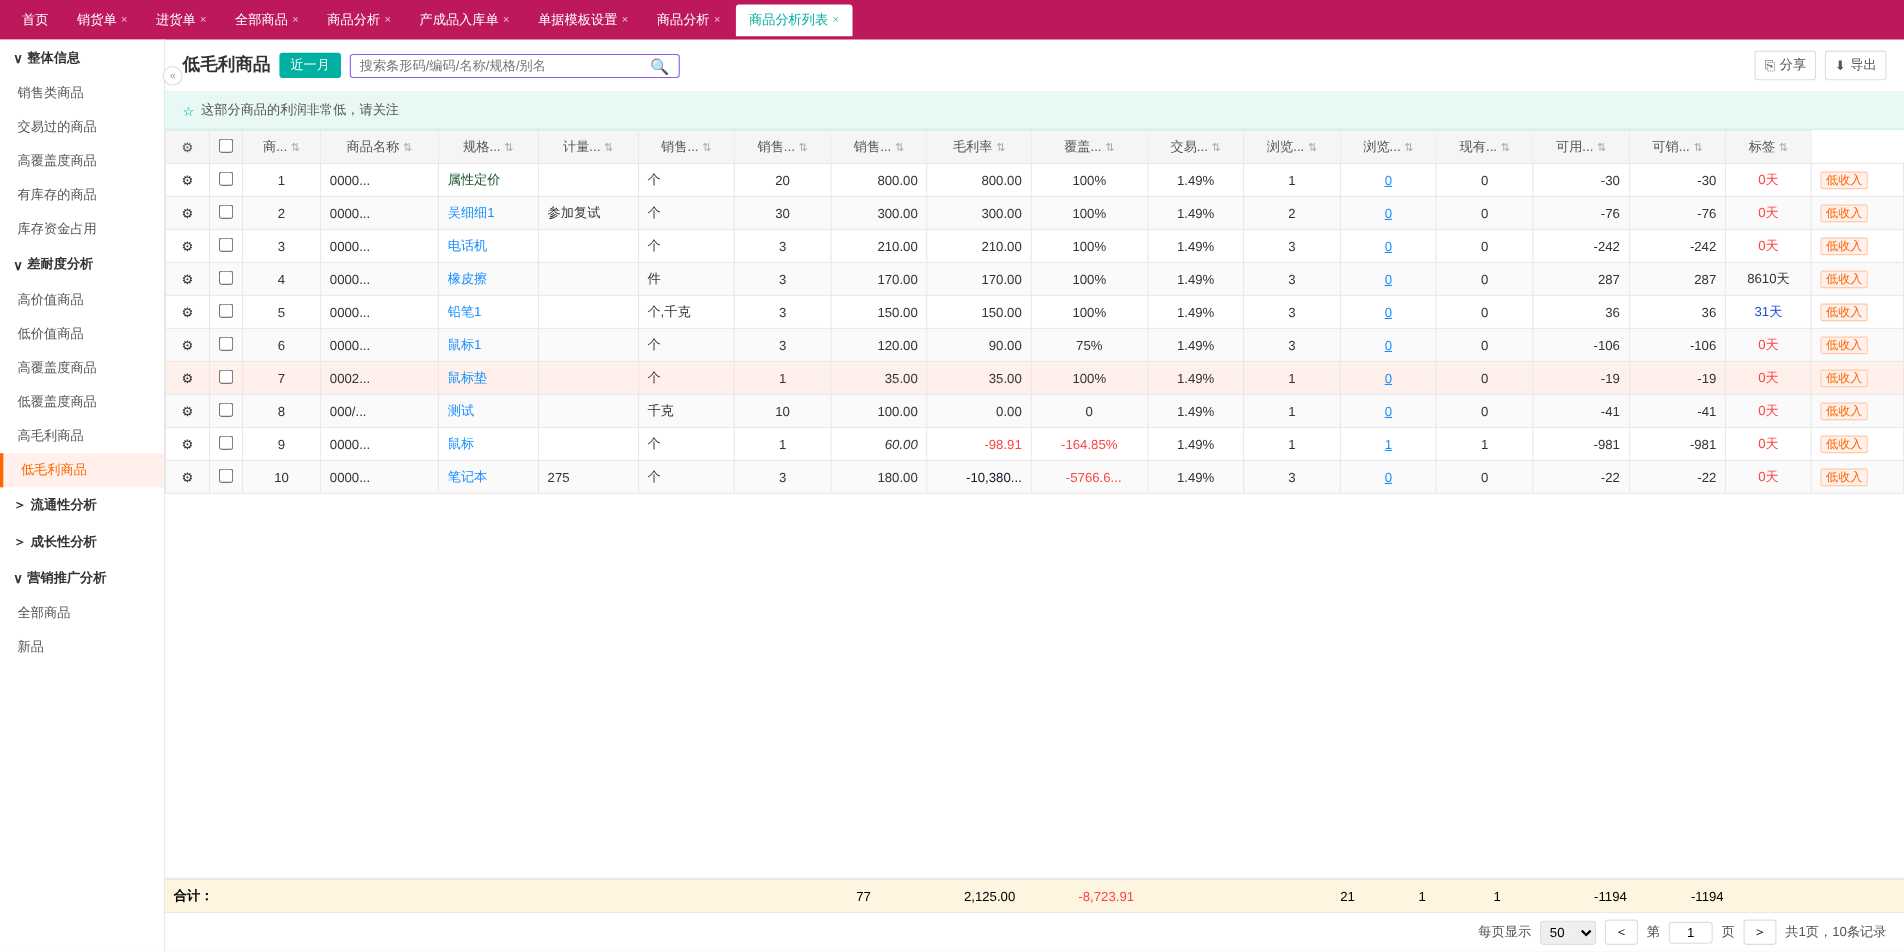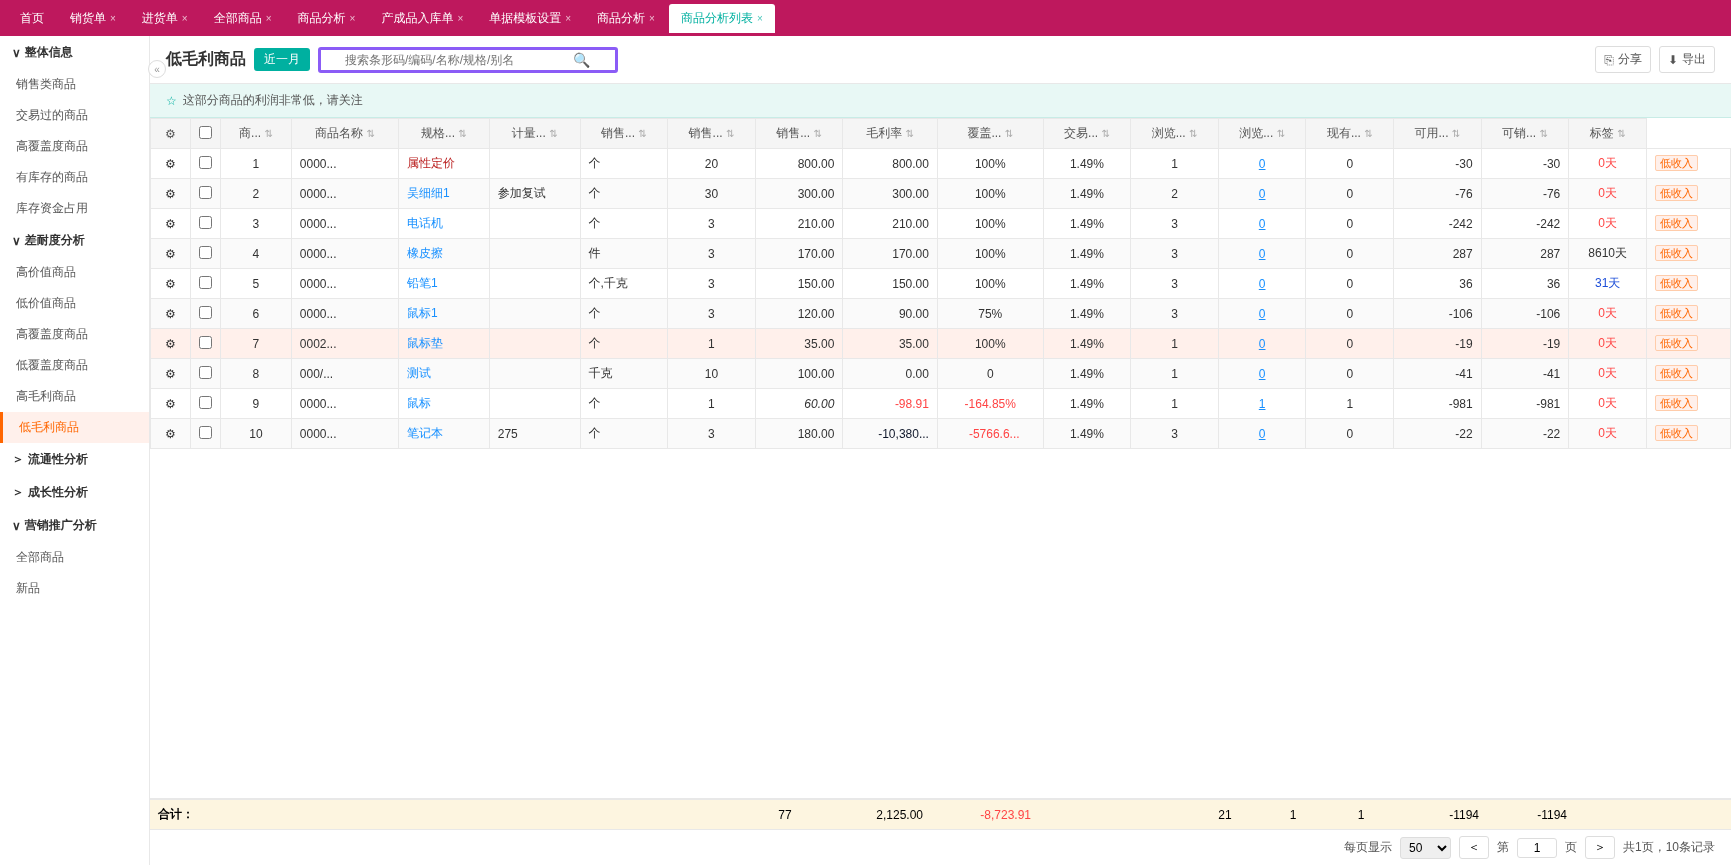--- a/index.html
+++ b/index.html
@@ -85,23 +85,23 @@
       color: #fff;
       border: none;
       padding: 3px 10px;
       border-radius: 3px;
       cursor: pointer;
       font-size: 12px;
     }
     .search-box {
       display: flex;
       align-items: center;
-      border: 3px solid #8b5cf6;
+      border: 1px solid #8b5cf6;
       border-radius: 3px;
-      padding: 2px 24px;
+      padding: 2px 8px;
       flex: 1;
       max-width: 300px;
     }
     .search-box input {
       border: none;
       outline: none;
       font-size: 12px;
       width: 100%;
       color: #999;
     }
@@ -375,21 +375,21 @@
             <th>可销... <span style="color:#aaa;font-size:10px;">⇅</span></th>
             <th>标签 <span style="color:#aaa;font-size:10px;">⇅</span></th>
           </tr>
         </thead>
         <tbody id="table-body">
         <tr>
       <td class="col-settings">⚙</td>
       <td class="col-check"><input type="checkbox" style=""></td>
       <td style="text-align:center;">1</td>
       <td>0000...</td>
-      <td style="color:#b91c1c;cursor:pointer;">属性定价</td>
+      <td style="color:#14532d;cursor:pointer;">属性定价</td>
       <td></td>
       <td>个</td>
       <td style="text-align:center;">20</td>
       <td style="text-align:right;">800.00</td>
       <td style="text-align:right;color:#333;">800.00</td>
       <td style="text-align:center;color:#333;">100%</td>
       <td style="text-align:center;">1.49%</td>
       <td style="text-align:center;">1</td>
       <td style="text-align:center;color:#1890ff;cursor:pointer;text-decoration:underline;">0</td>
       <td style="text-align:center;">0</td>

